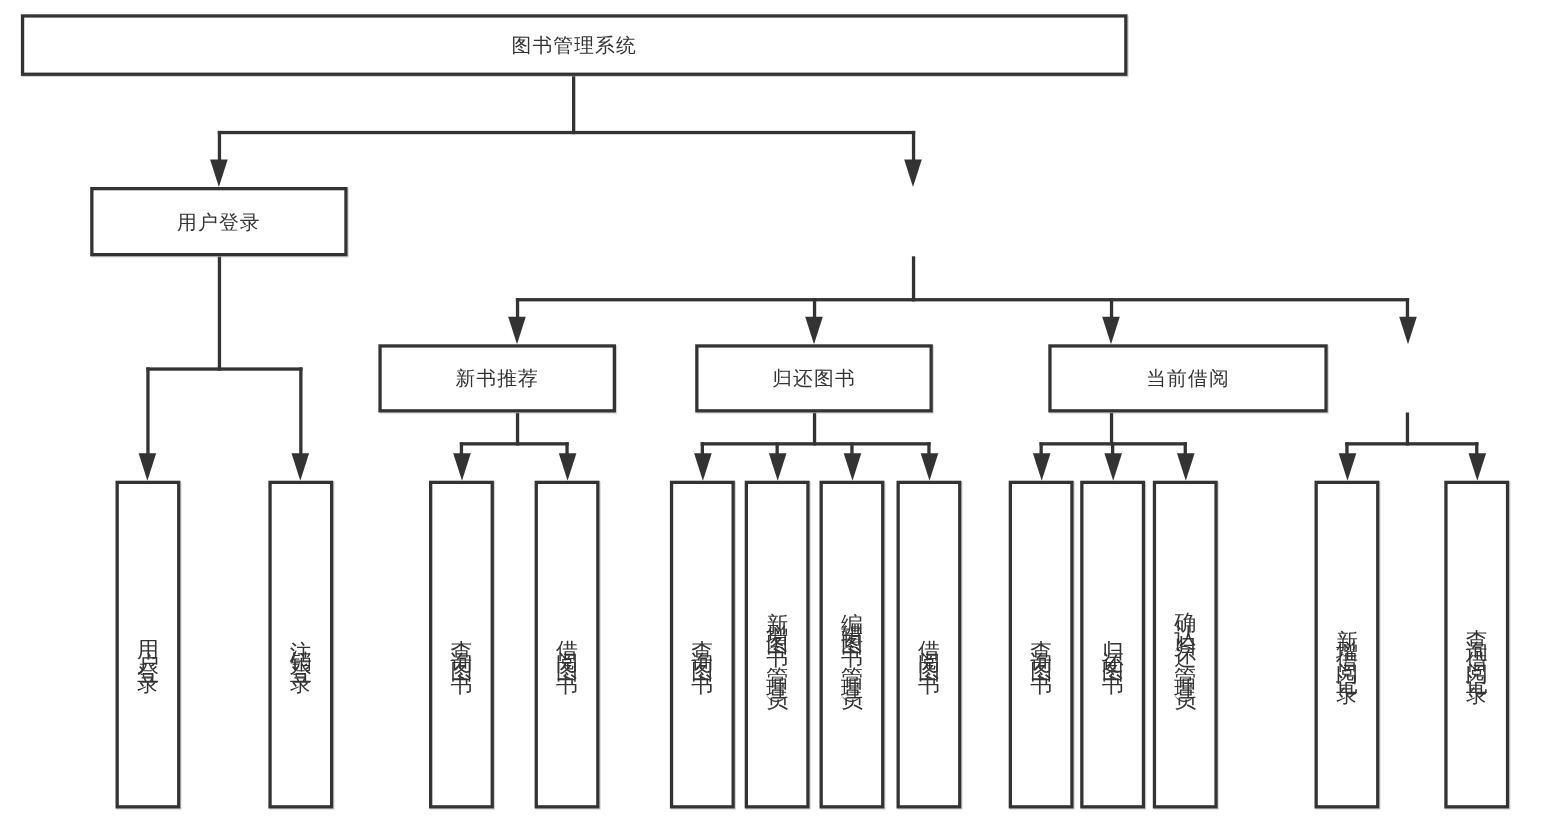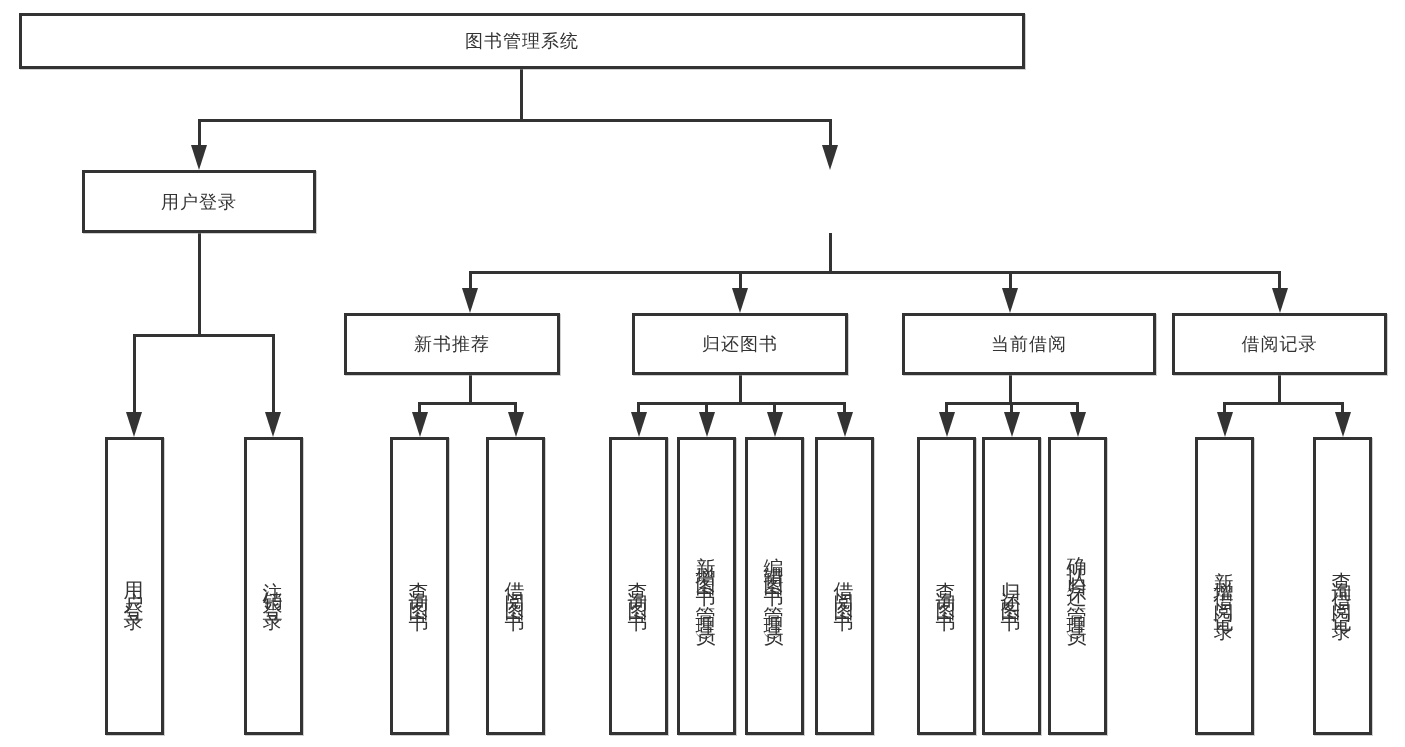--- a/index.html
+++ b/index.html
@@ -94,22 +94,21 @@
   <div class="arrow" style="left:1217px;top:412px"></div>
   <div class="vline" style="left:1341px;top:402px;height:13px"></div>
   <div class="arrow" style="left:1335px;top:412px"></div>
 
   <div class="box h" style="left:19px;top:13px;width:1006px;height:56px">图书管理系统</div>
 
   <div class="box h" style="left:82px;top:170px;width:234px;height:63px">用户登录</div>
 
   <div class="box h" style="left:344px;top:313px;width:216px;height:62px">新书推荐</div>
   <div class="box h" style="left:632px;top:313px;width:216px;height:62px">归还图书</div>
-  <div class="box h" style="left:902px;top:313px;width:254px;height:62px">当前借阅</div>
-  <div class="box h" style="left:1172px;top:313px;width:215px;height:62px">借阅记录</div>
+  <div class="box h" style="left:953px;top:313px;width:254px;height:62px">当前借阅</div>
 
   <div class="box v" style="left:105px;top:437px;width:59px;height:298px">用户登录</div>
   <div class="box v" style="left:244px;top:437px;width:59px;height:298px">注销登录</div>
 
   <div class="box v" style="left:390px;top:437px;width:59px;height:298px">查询图书</div>
   <div class="box v" style="left:486px;top:437px;width:59px;height:298px">借阅图书</div>
 
   <div class="box v" style="left:609px;top:437px;width:59px;height:298px">查询图书</div>
   <div class="box v" style="left:677px;top:437px;width:59px;height:298px">新增图书（管理员）</div>
   <div class="box v" style="left:745px;top:437px;width:59px;height:298px">编辑图书（管理员）</div>

